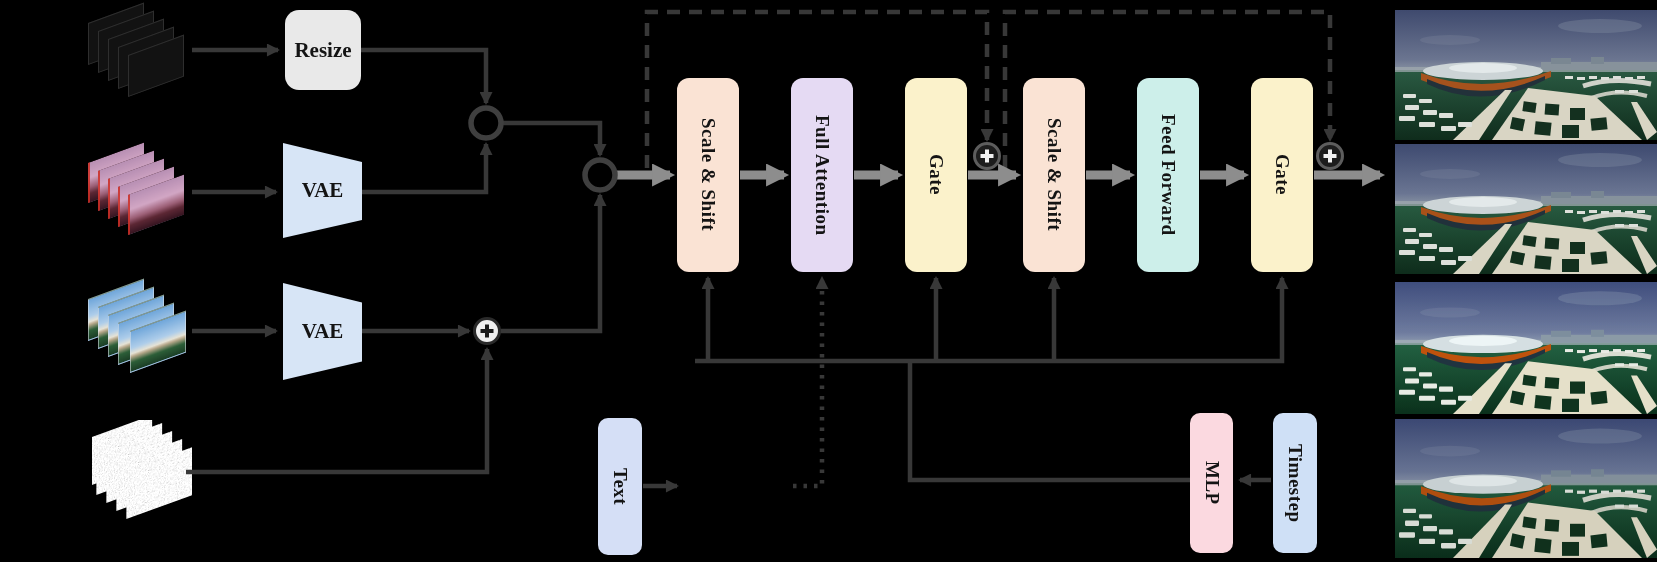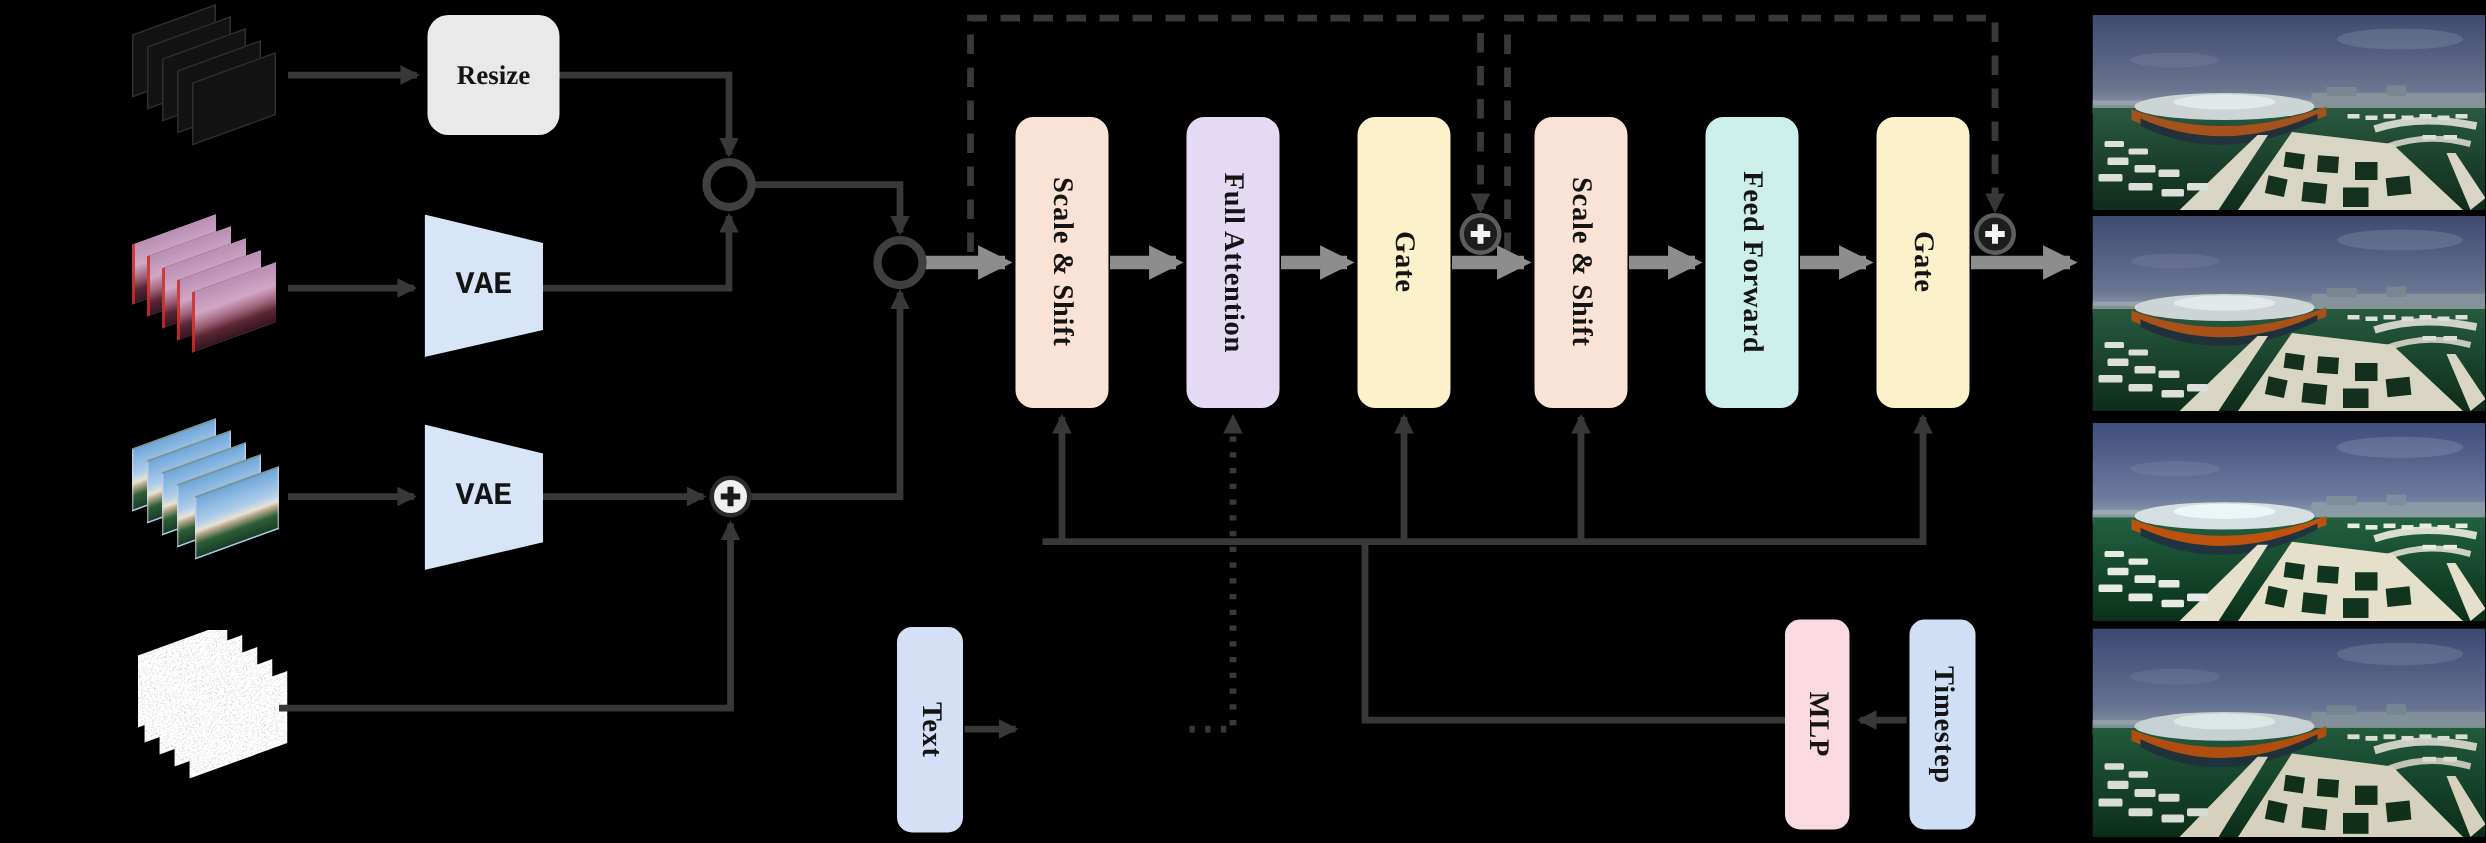--- a/index.html
+++ b/index.html
@@ -16,21 +16,21 @@
   .rounded{border-radius:12px;}
   .vblock{
     width:62px;height:194px;top:78px;border-radius:12px;
     writing-mode:vertical-rl;text-orientation:mixed;
     font-size:19px;letter-spacing:.5px;line-height:1;
   }
   .vsmall{
     writing-mode:vertical-rl;text-orientation:mixed;
     font-size:19px;border-radius:10px;letter-spacing:.5px;
   }
-  .trap{clip-path:polygon(0 0,100% 20%,100% 81%,0 100%);font-family:Liberation Mono, monospace;}
+  .trap{clip-path:polygon(0 0,100% 20%,100% 81%,0 100%);}
   .trap2{clip-path:polygon(0 0,100% 21%,100% 82%,0 100%);}
   
   .stack{width:100px;height:100px;}
   .frame{
     position:absolute;width:54px;height:40px;
     transform:skewY(-20deg);transform-origin:0 0;
   }
   .f-black{background:#121212;border:1px solid #2e2e2e;}
   .f-pink{
     background:linear-gradient(180deg,#b78fb3 0%,#d2a6c4 38%,#9c5f76 62%,#5c2734 78%,#351420 100%);
@@ -216,21 +216,21 @@
       <path d="M 480.5 331 H 493.5 M 487 324.5 V 337.5" stroke="#1a1a1a" stroke-width="4" fill="none"></path>
     </g>
     <g>
       <circle cx="987" cy="156" r="12.5" fill="#1d1d1d" stroke="#5d5d5d" stroke-width="3"></circle>
       <path d="M 980.5 156 H 993.5 M 987 149.5 V 162.5" stroke="#f2f2f2" stroke-width="4" fill="none"></path>
       <circle cx="1330" cy="156" r="12.5" fill="#1d1d1d" stroke="#5d5d5d" stroke-width="3"></circle>
       <path d="M 1323.5 156 H 1336.5 M 1330 149.5 V 162.5" stroke="#f2f2f2" stroke-width="4" fill="none"></path>
     </g>
   </svg>
 
-  <div class="abs node rounded" style="left: 285px; top: 10px; width: 88px; height: 80px; border-radius: 14px; font-size: 18px; background: rgb(233, 233, 233);">
+  <div class="abs node rounded" style="left: 285px; top: 10px; width: 76px; height: 80px; border-radius: 14px; font-size: 21px; background: rgb(233, 233, 233);">
     <span>Resize</span>
   </div>
 
   <div class="abs node trap" style="left: 283px; top: 143px; width: 79px; height: 95px; font-size: 21px; background: rgb(215, 229, 246);">
     <span>VAE</span>
   </div>
 
   <div class="abs node trap" style="left: 283px; top: 283px; width: 79px; height: 97px; font-size: 21px; background: rgb(215, 229, 246);">
     <span>VAE</span>
   </div>

